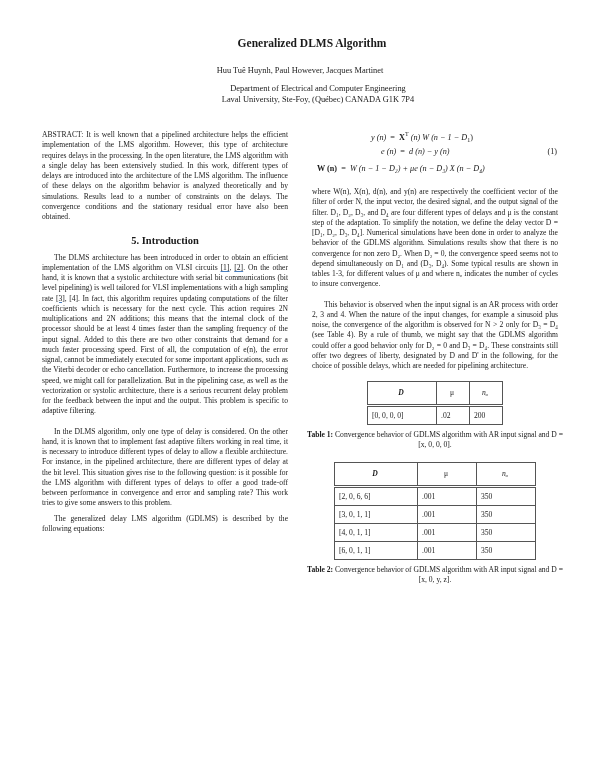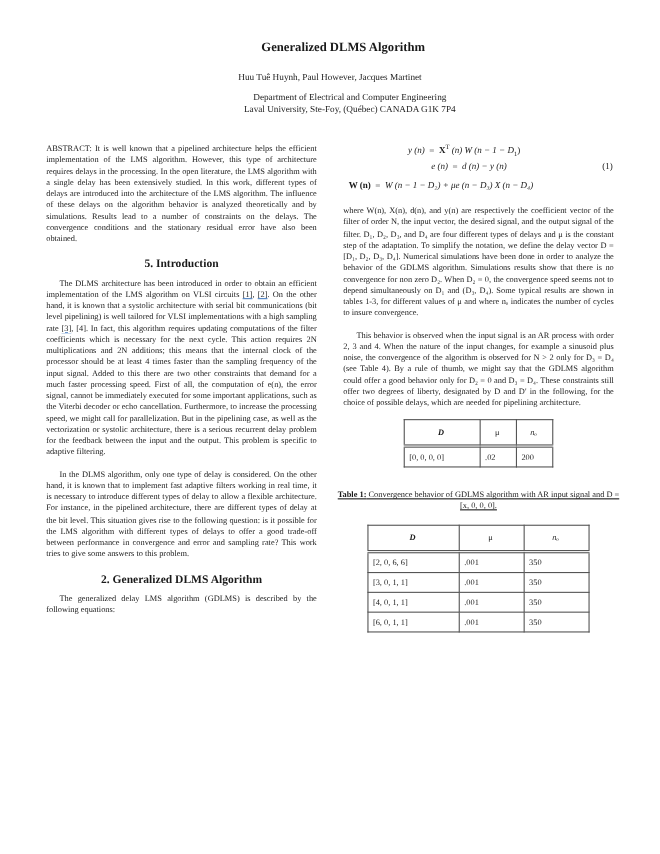--- a/index.html
+++ b/index.html
@@ -46,21 +46,21 @@
     border: 1px solid #555;
   }
   th, td {
     border: 1px solid #555; padding: 0 6px 0 4px; height: 17px; text-align: left;
   }
   th { text-align: center; font-weight: normal; height: 22px; }
   thead tr { border-bottom: 3px double #555; }
   .t1 th.cd { width: 58px; } .t1 th.cm { width: 22px; } .t1 th.cn { width: 22px; }
   .t2 th.cd { width: 72px; } .t2 th.cm { width: 48px; } .t2 th.cn { width: 48px; }
   .caption {
-    text-align: center; font-size: 7.6px; line-height: 10px; margin-top: 20px; text-decoration: underline;
+    text-align: center; font-size: 7.6px; line-height: 10px; margin-top: 5px;
   }
   .caption b { font-weight: bold; }
 </style>
 </head>
 <body>
 
 <div class="title">Generalized DLMS Algorithm</div>
 <div class="authors">Huu Tuê Huynh, Paul However, Jacques Martinet</div>
 <div class="affil">
   <div>Department of Electrical and Computer Engineering</div>
@@ -69,31 +69,30 @@
 
 <div class="col col-left">
   <p><span>ABSTRACT:</span><span> It is well known that a pipelined architecture helps the efficient implementation of the LMS algorithm. However, this type of architecture requires delays in the processing. In the open literature, the LMS algorithm with a single delay has been extensively studied. In this work, different types of delays are introduced into the architecture of the LMS algorithm. The influence of these delays on the algorithm behavior is analyzed theoretically and by simulations. Results lead to a number of constraints on the delays. The convergence conditions and the stationary residual error have also been obtained.</span></p>
 
   <h2>5. Introduction</h2>
 
   <p class="indent"><span>The DLMS architecture has been introduced in order to obtain an efficient implementation of the LMS algorithm on VLSI circuits </span><span class="cite">[1]</span><span>, </span><span class="cite">[2]</span><span>. On the other hand, it is known that a systolic architecture with serial bit communications (bit level pipelining) is well tailored for VLSI implementations with a high sampling rate </span><span class="cite">[3]</span><span>, [4]. In fact, this algorithm requires updating computations of the filter coefficients which is necessary for the next cycle. This action requires 2N multiplications and 2N additions; this means that the internal clock of the processor should be at least 4 times faster than the sampling frequency of the input signal. Added to this there are two other constraints that demand for a much faster processing speed. First of all, the computation of e(n), the error signal, cannot be immediately executed for some important applications, such as the Viterbi decoder or echo cancellation. Furthermore, to increase the processing speed, we might call for parallelization. But in the pipelining case, as well as the vectorization or systolic architecture, there is a serious recurrent delay problem for the feedback between the input and the output. This problem is specific to adaptive filtering.</span></p>
 
   <p class="indent gap">In the DLMS algorithm, only one type of delay is considered. On the other hand, it is known that to implement fast adaptive filters working in real time, it is necessary to introduce different types of delay to allow a flexible architecture. For instance, in the pipelined architecture, there are different types of delay at the bit level. This situation gives rise to the following question: is it possible for the LMS algorithm with different types of delays to offer a good trade-off between performance in convergence and error and sampling rate? This work tries to give some answers to this problem.</p>
 
-  <h2>2. Generalized DLMS Algorithm</h2>
 
   <p class="indent">The generalized delay LMS algorithm (GDLMS) is described by the following equations:</p>
 </div>
 
 <div class="col col-right">
   <div class="eq">
     <div class="eq-line" style="left:64px; top:4px;">
       <i>y (n)</i>&nbsp; = &nbsp;<b class="v">X</b><sup style="font-size:6px">T</sup><i> (n) W (n − 1 − D</i><sub style="font-size:6px">1</sub>)
     </div>
-    <div class="eq-line" style="left:85px; top:22px;">
+    <div class="eq-line" style="left:74px; top:22px;">
       <i>e (n)</i>&nbsp; = &nbsp;<i>d (n) − y (n)</i>
     </div>
     <div class="eq-line" style="left:10px; top:39px;">
       <b class="v">W (n)</b>&nbsp; = &nbsp;<i>W (n − 1 − D₂) + μe (n − D₃) X (n − D₄)</i>
     </div>
     <div class="eq-num">(1)</div>
   </div>
 
   <p>where W(n), X(n), d(n), and y(n) are respectively the coefficient vector of the filter of order N, the input vector, the desired signal, and the output signal of the filter. D₁, D₂, D₃, and D₄ are four different types of delays and μ is the constant step of the adaptation. To simplify the notation, we define the delay vector D = [D₁, D₂, D₃, D₄]. Numerical simulations have been done in order to analyze the behavior of the GDLMS algorithm. Simulations results show that there is no convergence for non zero D₂. When D₂ = 0, the convergence speed seems not to depend simultaneously on D₁ and (D₃, D₄). Some typical results are shown in tables 1-3, for different values of μ and where nₒ indicates the number of cycles to insure convergence.</p>
   <p class="indent gap">This behavior is observed when the input signal is an AR process with order 2, 3 and 4. When the nature of the input changes, for example a sinusoid plus noise, the convergence of the algorithm is observed for N &gt; 2 only for D₃ = D₄ (see Table 4). By a rule of thumb, we might say that the GDLMS algorithm could offer a good behavior only for D₂ = 0 and D₃ = D₄. These constraints still offer two degrees of liberty, designated by D and D' in the following, for the choice of possible delays, which are needed for pipelining architecture.</p>
@@ -144,13 +143,14 @@
           <td>350</td>
         </tr>
         <tr>
           <td>[6, 0, 1, 1]</td>
           <td>.001</td>
           <td>350</td>
         </tr>
       </tbody>
     </table>
   </div>
+  <div class="caption"><b>Table 2:</b><span> Convergence behavior of GDLMS algorithm with AR input signal and D = [x, 0, y, z].</span></div>
 </div>
 
 </body></html>

